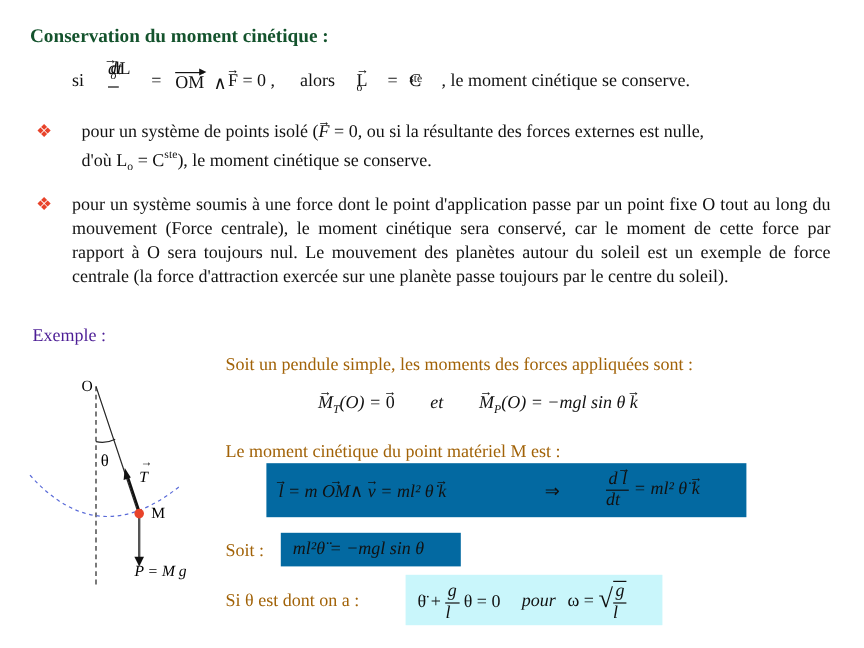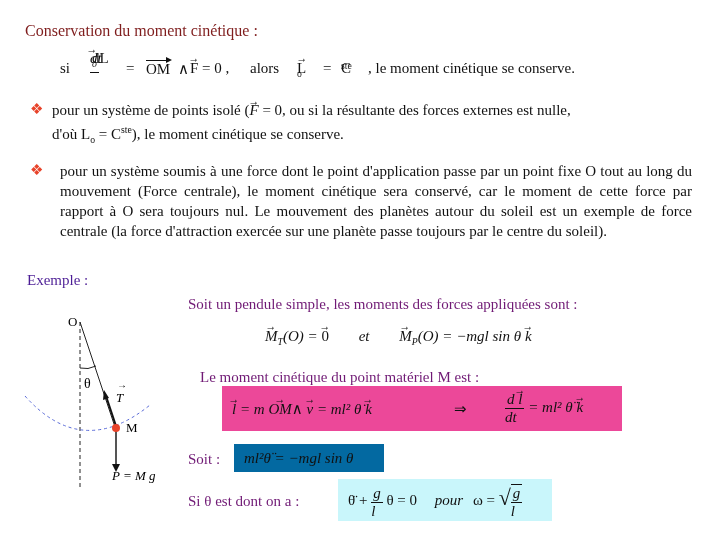--- a/index.html
+++ b/index.html
@@ -1,35 +1,35 @@
 <!DOCTYPE html>
 <html><head>
 <meta charset="utf-8">
 <style>
   html, body { margin:0; padding:0; background:#ffffff; }
   body { width:720px; height:540px; position:relative; overflow:hidden;
          font-family:"Liberation Serif", serif; color:#111; }
   .abs { position:absolute; }
-  .title { left:25px; top:22px; font-size:16px; font-weight:normal; color:#7f1d1d; }
+  .title { left:25px; top:22px; font-size:16px; font-weight:bold; color:#14532d; }
   .eq1 { left:60px; top:48px; font-size:15px; height:45px; width:640px; }
   .eq1 span { position:absolute; white-space:nowrap; }
   .frac { display:inline-block; text-align:left; vertical-align:middle; }
   .frac .num { display:block; border-bottom:1px solid #111; padding:0 2px; line-height:17px; }
   .frac .den { display:block; line-height:17px; }
   .vec { position:relative; display:inline-block; }
   .vec::before { content:"→"; position:absolute; left:50%; transform:translateX(-50%) scaleX(0.9); top:-0.75em; font-size:0.8em; font-style:normal; }
   .ovr { border-top:1px solid #111; position:relative; }
   .ovr::after { content:""; position:absolute; right:-2px; top:-4px; border-left:6px solid #111; border-top:3px solid transparent; border-bottom:3px solid transparent; }
   sub, sup { font-size:0.65em; }
   .bullet { font-size:15px; color:#e8432a; }
   .para { font-size:15px; line-height:20px; text-align:justify; }
-  .blue { color:#701a75; }
+  .blue { color:#a16207; }
   .it { font-style:italic; }
   .box { position:absolute; }
-  .orange { background:#ec4899; }
+  .orange { background:#0369a1; }
   .green { background:#0369a1; }
   .cyan { background:#c9f6fb; }
   .math { font-size:15px; white-space:nowrap; }
   svg text { font-family:"Liberation Serif", serif; }
 </style>
 </head>
 <body>
 
 <div class="abs title">Conservation du moment cinétique :</div>
 
@@ -49,21 +49,21 @@
   <span style="left:130px;top:12px;" class="vec">F</span>
   <span style="left:142px;top:12px;">= 0 ,</span>
   <span style="left:190px;top:12px;">alors</span>
   <span style="left:237px;top:12px;"><span class="vec">L</span><sub>o</sub></span>
   <span style="left:263px;top:12px;">=</span>
   <span style="left:281px;top:12px;"><span>C</span><sup>ste</sup></span>
   <span style="left:308px;top:12px;">,  le moment cinétique se conserve.</span>
 </div>
 
 <div class="abs bullet" style="left:30px;top:100px;">❖</div>
-<div class="abs para" style="left:52px;top:100px;width:640px;">
+<div class="abs para" style="left:68px;top:100px;width:640px;">
   <div style="white-space:nowrap;">
     <span>pour un système de points isolé (</span><span class="vec it">F</span><span> = 0, ou si la résultante des forces externes est nulle,</span>
   </div>
   <div style="white-space:nowrap;">
     <span>d'où L</span><sub>o</sub><span> = C</span><sup>ste</sup><span>), le moment cinétique se conserve.</span>
   </div>
 </div>
 
 <div class="abs bullet" style="left:30px;top:161px;">❖</div>
 <div class="abs para" style="left:60px;top:161px;width:632px;">pour un système soumis à une force dont le point d'application passe par un point fixe O tout au long du mouvement (Force centrale), le moment cinétique sera conservé, car le moment de cette force par rapport à O sera toujours nul. Le mouvement des planètes autour du soleil est un exemple de force centrale (la force d'attraction exercée sur une planète passe toujours par le centre du soleil).</div>
@@ -89,21 +89,21 @@
 </svg>
 
 <div class="abs blue" style="left:188px;top:296px;font-size:15px;white-space:nowrap;">Soit un pendule simple, les moments des forces appliquées sont :</div>
 
 <div class="abs math it" style="left:265px;top:328px;">
   <span class="vec">M</span><sub>T</sub><span>(O) = </span><span class="vec" style="font-style:normal">0</span>
   <span style="margin:0 26px;">et</span>
   <span class="vec">M</span><sub>P</sub><span>(O) = −mgl sin θ </span><span class="vec">k</span>
 </div>
 
-<div class="abs blue" style="left:188px;top:369px;font-size:15px;white-space:nowrap;margin-left:12px;">Le moment cinétique du point matériel M est :</div>
+<div class="abs blue" style="left:188px;top:369px;font-size:15px;white-space:nowrap;">Le moment cinétique du point matériel M est :</div>
 
 <div class="box orange" style="left:222px;top:386px;width:400px;height:45px;">
   <div class="abs math it" style="left:10px;top:14px;">
     <span class="vec">l</span><span> = m </span><span class="vec">OM</span><span style="font-style:normal">∧ </span><span class="vec">v</span><span> = ml² θ̇ </span><span class="vec">k</span>
   </div>
   <div class="abs math" style="left:232px;top:14px;">⇒</div>
   <div class="abs math it" style="left:283px;top:5px;">
     <span class="frac"><span class="num"><span>d </span><span class="vec">l</span></span><span class="den">dt</span></span><span> = ml² θ̈ </span><span class="vec">k</span>
   </div>
 </div>

